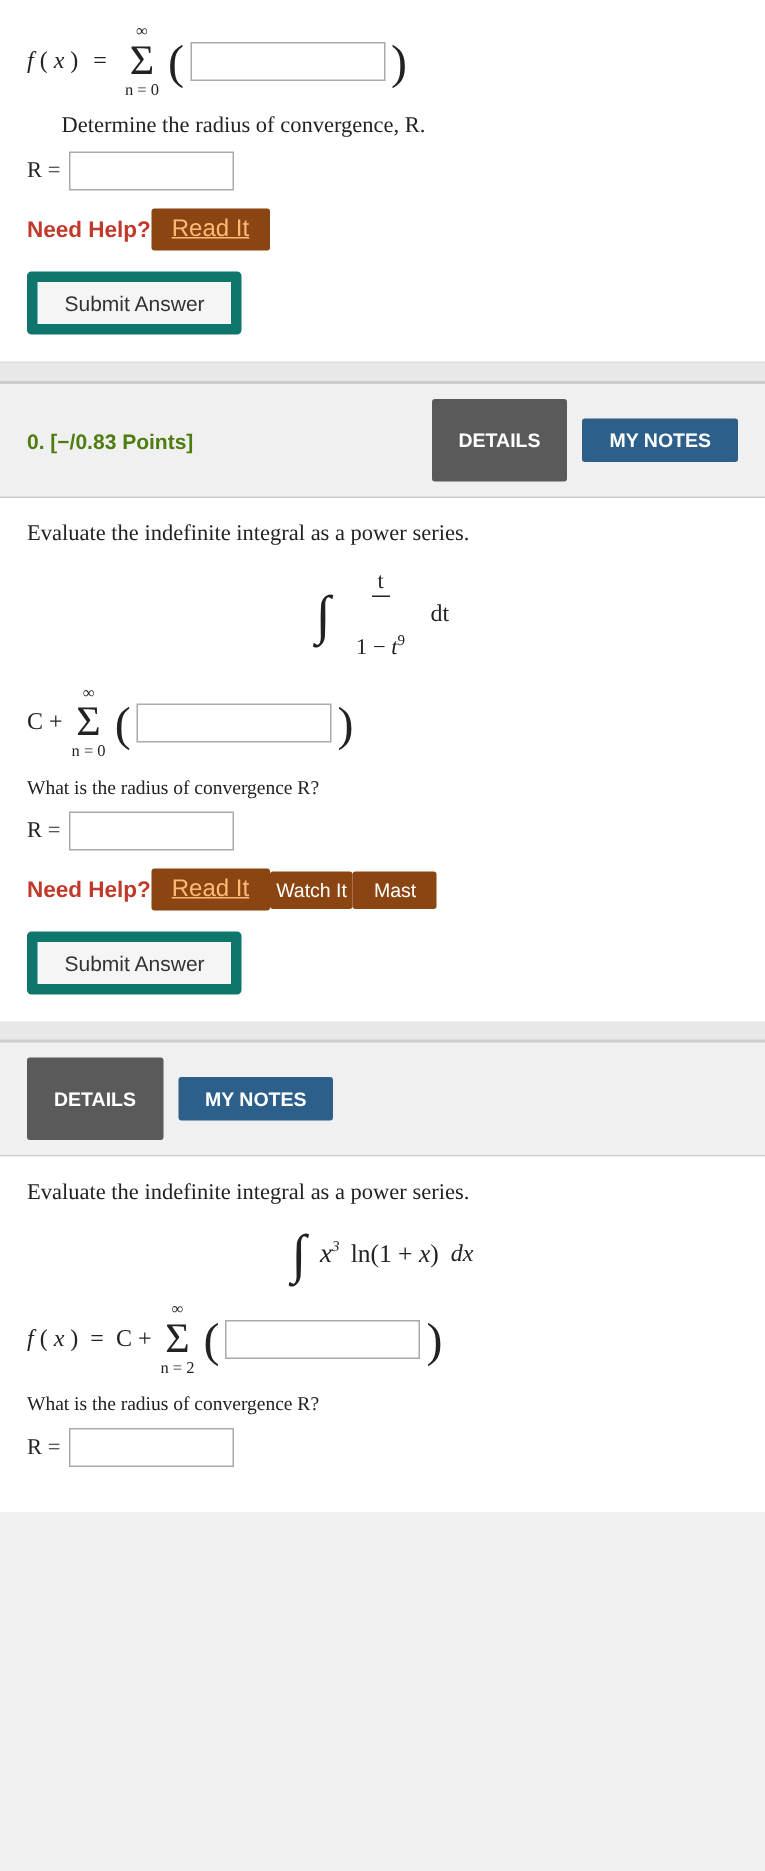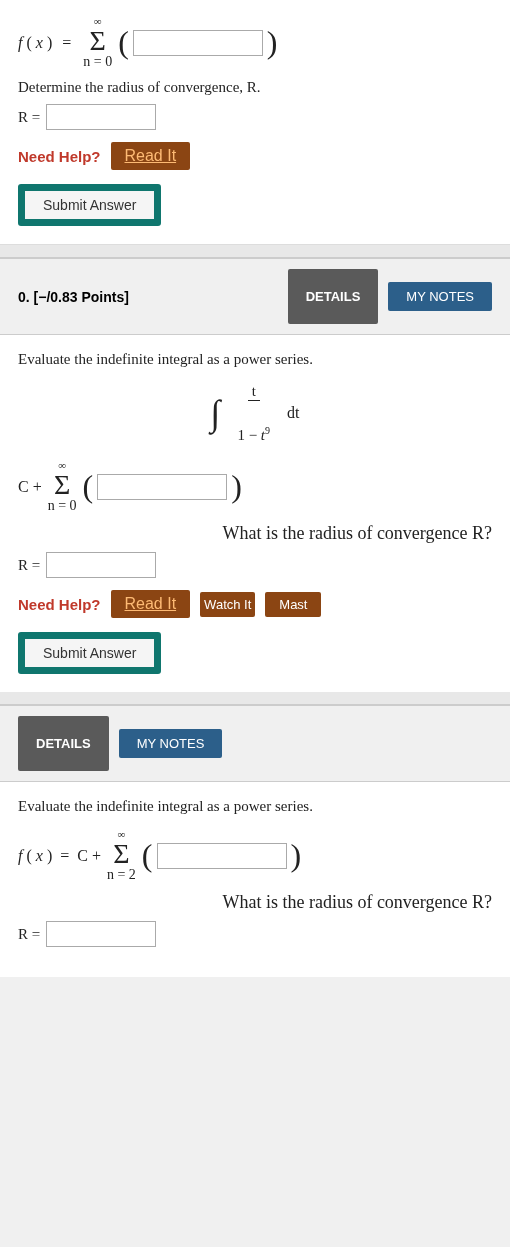--- a/index.html
+++ b/index.html
@@ -39,21 +39,21 @@
       font-size: 28px;
       line-height: 1;
     }
 
     .sigma-top {
       font-size: 11px;
       line-height: 1;
     }
 
     .sigma-bottom {
-      font-size: 14px;
+      font-size: 11px;
       line-height: 1;
       font-family: Liberation Serif, serif;
     }
 
     .input-box {
       display: inline-block;
       border: 1px solid #aaa;
       background: #fff;
       min-width: 120px;
       height: 26px;
@@ -62,41 +62,41 @@
 
     .paren {
       font-size: 32px;
       line-height: 0.9;
       font-weight: 300;
     }
 
     .determine-text {
       margin-bottom: 8px;
       font-size: 15px;
+      margin-left: 23px;
     }
 
     .r-line {
       display: flex;
       align-items: center;
       gap: 6px;
       margin-bottom: 12px;
     }
 
     .r-input {
       border: 1px solid #aaa;
       background: #fff;
       width: 110px;
       height: 26px;
       display: inline-block;
     }
 
     .need-help-row {
       display: flex;
       align-items: center;
-      gap: 10px;
       margin-bottom: 14px;
     }
 
     .need-help-label {
       color: #c0392b;
       font-weight: bold;
       font-size: 15px;
       font-family: Arial, sans-serif;
     }
 
@@ -152,21 +152,21 @@
       gap: 10px;
       padding: 10px 18px;
       border-top: 2px solid #ccc;
       border-bottom: 1px solid #ccc;
     }
 
     .points-label {
       font-family: Arial, sans-serif;
       font-size: 14px;
       font-weight: bold;
-      color: #000000;
+      color: #4d7c0f;
       flex: 1;
     }
 
     .btn-details {
       background: #5a5a5a;
       color: #fff;
       border: none;
       padding: 20px 18px;
       font-size: 13px;
       cursor: pointer;
@@ -177,21 +177,21 @@
 
     .btn-my-notes {
       background: #2c5f8a;
       color: #fff;
       border: none;
       padding: 7px 18px;
       font-size: 13px;
       cursor: pointer;
       font-family: Arial, sans-serif;
       border-radius: 2px;
-      font-weight: normal;
+      font-weight: bold;
     }
 
     .question-body {
       background: #fff;
       padding: 16px 18px 18px 18px;
     }
 
     .question-text {
       margin-bottom: 14px;
       font-size: 15px;
@@ -237,22 +237,21 @@
       margin-left: 4px;
     }
 
     .superscript {
       font-size: 10px;
       vertical-align: super;
     }
 
     .what-is-r {
       margin-bottom: 8px;
-      font-size: 18px;
-      text-align: right;
+      font-size: 13px;
     }
 
     .section-divider {
       height: 12px;
       background: #e8e8e8;
     }
 
     .integral-display-2 {
       text-align: center;
       margin-bottom: 14px;
@@ -371,20 +370,28 @@
 <div class="section-divider"></div>
 
 <div class="question-header">
   <button class="btn-details">DETAILS</button>
   <button class="btn-my-notes">MY NOTES</button>
 </div>
 
 <div class="question-body">
   <div class="question-text">Evaluate the indefinite integral as a power series.</div>
 
+  <div class="integral-display-2">
+    <span class="integral-sign">∫</span>
+    <span style="font-style:italic; font-size:18px;">
+      x<span class="superscript">3</span>
+    </span>
+    <span style="font-size:17px; margin:0 3px;">ln(1 + <span style="font-style:italic;">x</span>)</span>
+    <span style="font-size:16px; font-style:italic;">dx</span>
+  </div>
 
   <div class="fx-line">
     <span style="font-style:italic;">f</span>
     <span>(</span>
     <span style="font-style:italic;">x</span>
     <span>)</span>
     <span style="margin:0 4px;">=</span>
     <span>C +</span>
     <span class="sigma-block">
       <span class="sigma-top">∞</span>

